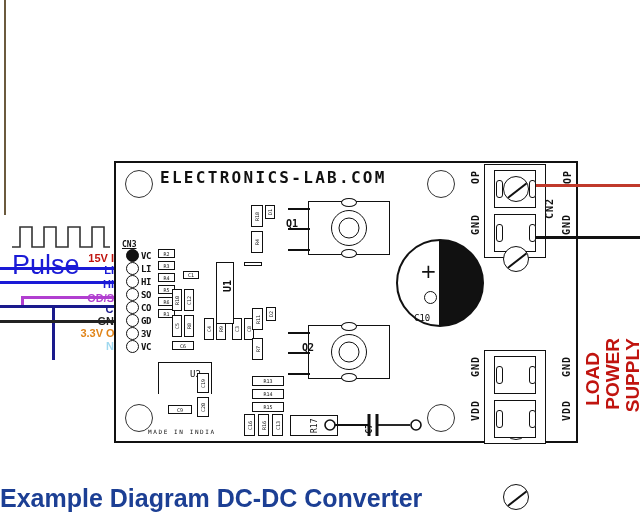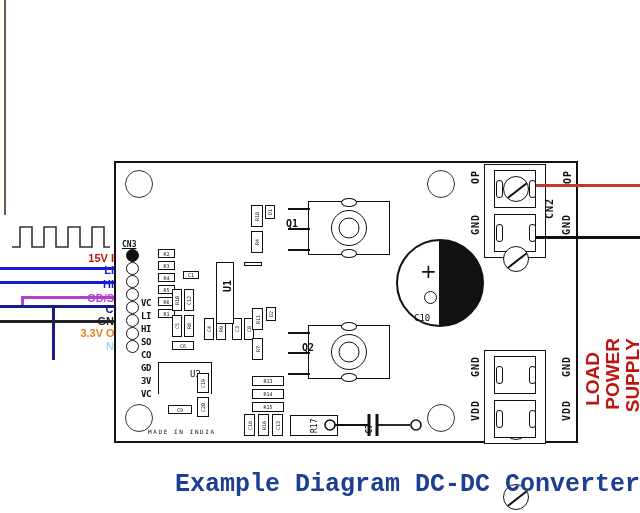--- a/index.html
+++ b/index.html
@@ -26,21 +26,21 @@
   .board-title{
     left:160px;top:168px;font-family:"DejaVu Sans Mono",monospace;
     font-size:16px;font-weight:bold;letter-spacing:2.3px;color:#111;
   }
   .hole{border:1.5px solid #333;border-radius:50%;background:#fff;}
 
   
   .cn3-label{left:122px;top:240px;font-size:8px;font-family:"DejaVu Sans Mono",monospace;color:#111;font-weight:bold;text-decoration:underline;}
   .pinpad{width:13px;height:13px;border:1.6px solid #111;border-radius:50%;background:#fff;box-sizing:border-box;}
   .pinpad.filled{background:#111;}
-  .pin-name{font-size:9px;font-family:"DejaVu Sans Mono",monospace;color:#111;font-weight:bold;letter-spacing:-0.3px;margin-top:47px;}
+  .pin-name{font-size:9px;font-family:"DejaVu Sans Mono",monospace;color:#111;font-weight:bold;letter-spacing:-0.3px;}
 
   
   .siglabel{
     font-size:11px;font-weight:bold;text-align:right;
     font-family:"Liberation Sans",sans-serif;white-space:nowrap;
   }
 
   
   .wire{background:#000;}
   .hwire{height:3px;}
@@ -88,40 +88,41 @@
     position:absolute;border:2px solid #111;border-radius:50%;
     background:linear-gradient(to right,#fff 0%,#fff 49%,#111 49%,#111 100%);
     box-sizing:border-box;
   }
   .ecap .plus{position:absolute;left:22px;top:24px;font-size:20px;line-height:12px;color:#111;font-family:"DejaVu Sans",sans-serif;}
   .ecap .dot{position:absolute;left:26px;top:50px;width:11px;height:11px;border:1.6px solid #111;border-radius:50%;}
   .ecap .cname{position:absolute;left:16px;top:72px;font-size:9px;font-family:"DejaVu Sans Mono",monospace;color:#111;}
 
   
   .caption{
-    left:0;top:470px;width:640px;text-align:right;
+    left:0;top:484px;width:640px;text-align:left;
     font-size:25px;font-weight:bold;color:#1c3f94;
-    font-family:Liberation Mono, monospace;letter-spacing:0px;
+    font-family:Liberation Sans, sans-serif;letter-spacing:0px;
   }
 
   .made-in{position:absolute;left:148px;top:428px;font-size:6px;font-family:"DejaVu Sans Mono",monospace;color:#111;letter-spacing:1.6px;}
   .u2lbl{position:absolute;left:190px;top:369px;font-size:9px;font-family:"DejaVu Sans Mono",monospace;color:#111;}
 </style>
 </head>
 <body>
 
 <div id="stage">
 
   <div class="abs edge-rule"></div>
 
   <div class="abs pulse-wrap">
     <svg width="104" height="38" viewBox="0 0 104 38">
       <polyline points="4,32 12,32 12,12 24,12 24,32 36,32 36,12 48,12 48,32 60,32 60,12 72,12 72,32 84,32 84,12 96,12 96,32 102,32" fill="none" stroke="#333" stroke-width="1.6"></polyline>
     </svg>
   </div>
+  <div class="abs pulse-label">Pulse</div>
 
   <div class="abs wire hwire" style="left:0px;top:267px;width:212px;height:3px;background:#1a1ad6;"></div>
   <div class="abs wire vwire" style="left:209px;top:267px;width:3px;height:20px;background:#1a1ad6;"></div>
   <div class="abs wire hwire" style="left:129px;top:284px;width:83px;height:3px;background:#1a1ad6;"></div>
 
   <div class="abs wire hwire" style="left:0px;top:281px;width:130px;height:3px;background:#1a1ad6;"></div>
 
   <div class="abs wire hwire" style="left:0px;top:305px;width:24px;height:3px;background:#b13fd0;"></div>
   <div class="abs wire vwire" style="left:21px;top:296px;width:3px;height:12px;background:#b13fd0;"></div>
   <div class="abs wire hwire" style="left:21px;top:296px;width:110px;height:3px;background:#b13fd0;"></div>
@@ -140,20 +141,21 @@
   <div class="abs siglabel" style="left:52px;top:327px;width:70px;color:#e08418;">3.3V OP</div>
   <div class="abs siglabel" style="left:60px;top:340px;width:62px;color:#9fd8ef;">NC</div>
 
   <div class="abs board"></div>
 
   <div class="abs hole" style="left:125px;top:170px;width:26px;height:26px;"></div>
   <div class="abs hole" style="left:427px;top:170px;width:26px;height:26px;"></div>
   <div class="abs hole" style="left:125px;top:404px;width:26px;height:26px;"></div>
   <div class="abs hole" style="left:427px;top:404px;width:26px;height:26px;"></div>
 
+  <div class="abs board-title">ELECTRONICS-LAB.COM</div>
   <div class="made-in">MADE IN INDIA</div>
 
   <div class="abs cn3-label">CN3</div>
 
   <div class="abs pinpad filled" style="left:126px;top:249px;"></div>
   <div class="abs pin-name" style="left:141px;top:251px;">VC</div>
 
   <div class="abs pinpad" style="left:126px;top:262px;"></div>
   <div class="abs pin-name" style="left:141px;top:264px;">LI</div>
 

